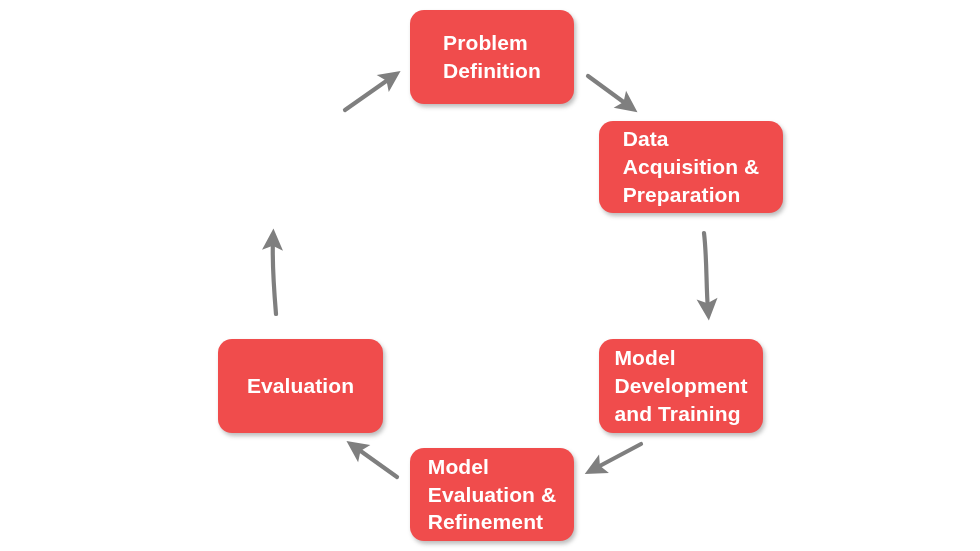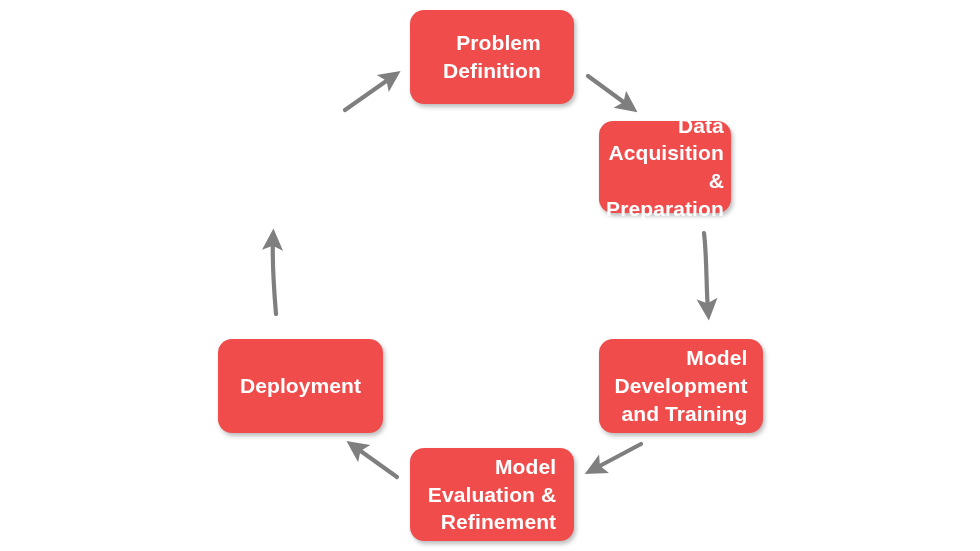--- a/index.html
+++ b/index.html
@@ -16,21 +16,21 @@
     font-family: "Liberation Sans", sans-serif;
   }
   .node {
     position: absolute;
     background: #F04C4C;
     color: #ffffff;
     border-radius: 14px;
     display: flex;
     align-items: center;
     justify-content: center;
-    text-align: right;
+    text-align: left;
     font-weight: bold;
     font-size: 21px;
     line-height: 1.32;
     letter-spacing: 0.1px;
     box-shadow: 2px 3px 4px rgba(90, 90, 90, 0.40);
     box-sizing: border-box;
     padding: 2px 8px;
     white-space: pre-line;
   }
   .arrow-layer {
@@ -75,28 +75,28 @@
     </g>
 
     <g>
       <path d="M345,110 L392,77" stroke="#7F7F7F" stroke-width="4.2" fill="none" stroke-linecap="round" marker-end="url(#ah)"></path>
     </g>
   </svg>
 
   <div class="node" style="left:410px; top:10px; width:164px; height:94px;">Problem
 Definition</div>
 
-  <div class="node" style="left:599px; top:121px; width:132px; height:92px;">Data
+  <div class="node" style="left:599px; top:121px; width:184px; height:92px;">Data
 Acquisition &amp;
 Preparation</div>
 
   <div class="node" style="left:599px; top:339px; width:164px; height:94px;">Model
 Development
 and Training</div>
 
   <div class="node" style="left:410px; top:448px; width:164px; height:93px;">Model
 Evaluation &amp;
 Refinement</div>
 
-  <div class="node" style="left:218px; top:339px; width:165px; height:94px;">Deployment</div>
+  <div class="node" style="left:218px; top:339px; width:165px; height:94px;">Evaluation</div>
 
 
 </div>
 
 </body></html>

